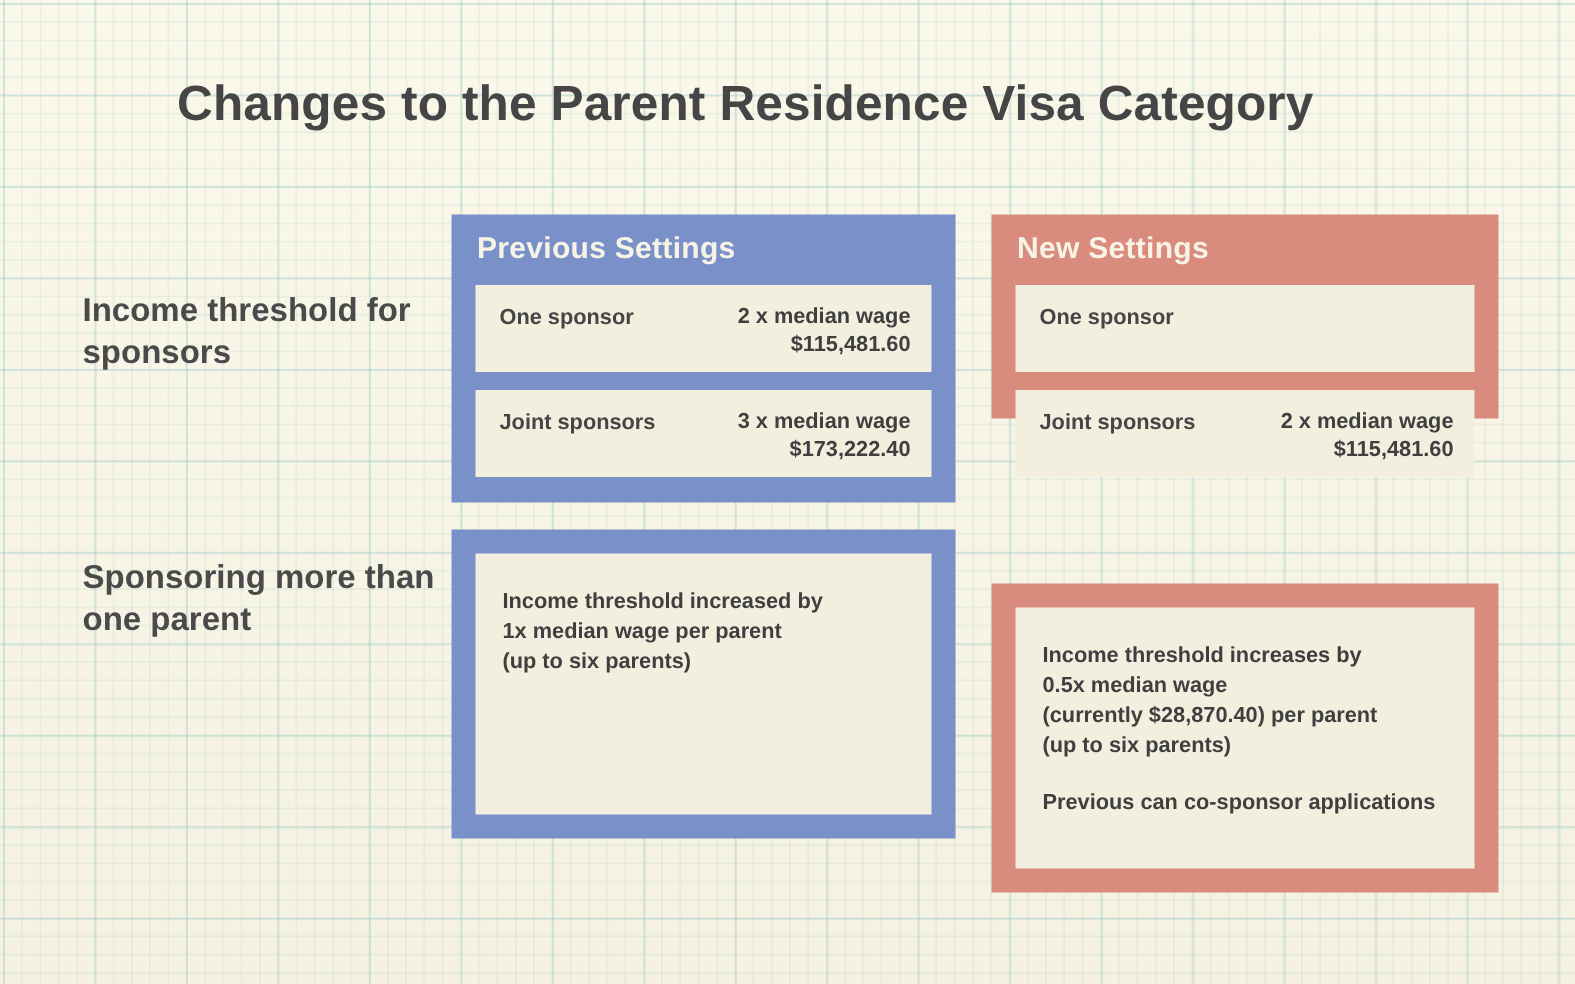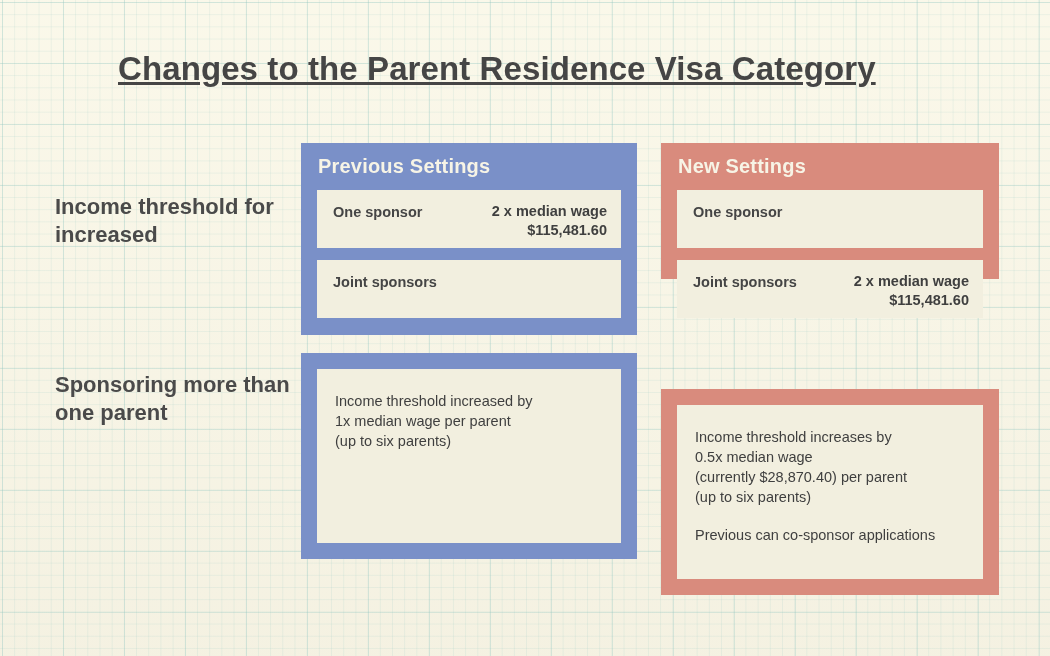--- a/index.html
+++ b/index.html
@@ -39,21 +39,20 @@
   #title {
     position: absolute;
     left: 118px;
     top: 50px;
     width: 880px;
     font-size: 33px;
     font-weight: bold;
     color: #454545;
     letter-spacing: 0.1px;
     white-space: nowrap;
-    text-decoration: underline;
   }
 
   
   .row-label {
     position: absolute;
     left: 55px;
     width: 245px;
     font-size: 22px;
     font-weight: bold;
     color: #4a4a4a;
@@ -129,54 +128,56 @@
     width: 304px;
     height: 174px;
     background-color: #f2efdf;
     box-sizing: border-box;
     padding: 22px 14px 12px 18px;
   }
   #panel-new-multi .card-big { width: 306px; }
 
   .body-text {
     font-size: 14.5px;
-    font-weight: normal;
+    font-weight: bold;
     color: #3f3f3f;
     line-height: 1.38;
     white-space: pre-line;
   }
   .body-text + .body-text { margin-top: 18px; }
 </style>
 </head>
 <body>
 
 <div id="page">
 
   <div id="title">Changes to the Parent Residence Visa Category</div>
 
   <div class="row-label" id="label-income">Income threshold
-for increased</div>
+for sponsors</div>
 
   <div class="row-label" id="label-multiple">Sponsoring more
 than one parent</div>
 
   <div class="panel blue" id="panel-prev">
     <div class="panel-header">Previous Settings</div>
 
     <div class="card row1">
       <div class="card-row">
         <div class="card-term">One sponsor</div>
         <div class="card-value">2 x median wage
 $115,481.60</div>
       </div>
     </div>
 
     <div class="card row2">
       <div class="card-row">
         <div class="card-term">Joint sponsors</div>
+        <div class="card-value">3 x median wage
+$173,222.40</div>
       </div>
     </div>
   </div>
 
   <div class="panel red" id="panel-new">
     <div class="panel-header">New Settings</div>
 
     <div class="card row1">
       <div class="card-row">
         <div class="card-term">One sponsor</div>

